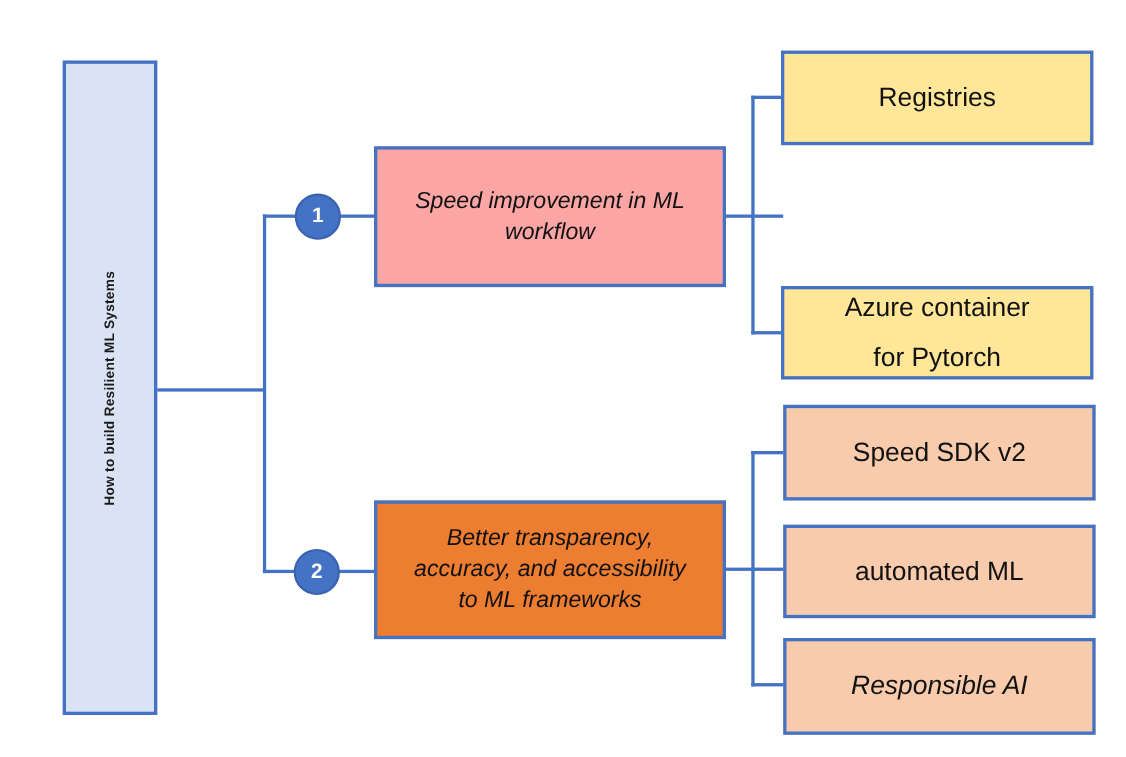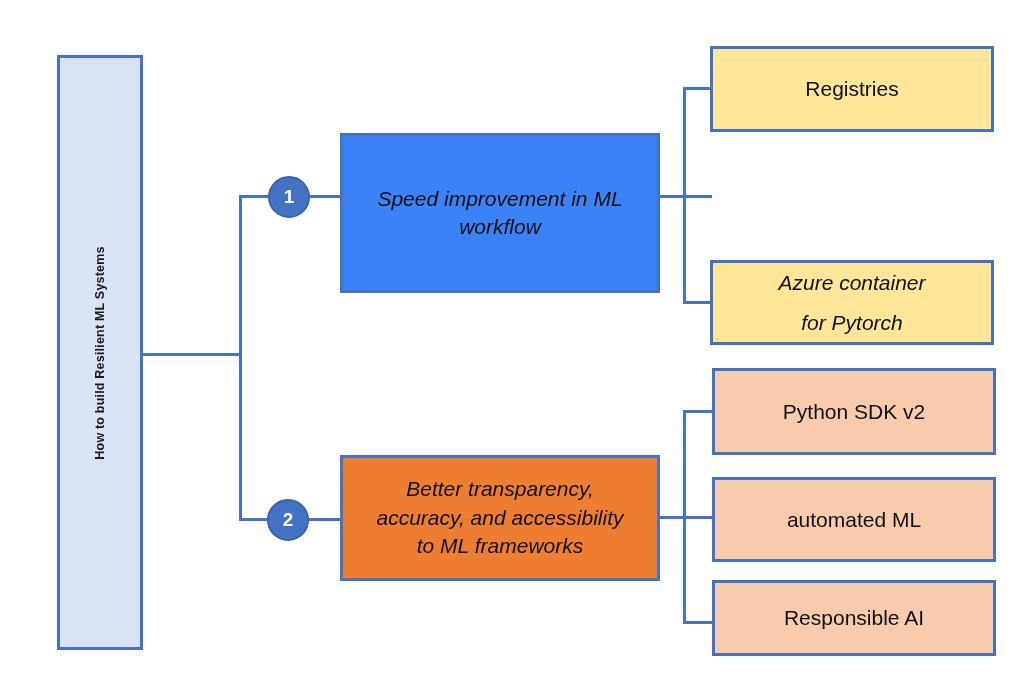--- a/index.html
+++ b/index.html
@@ -39,36 +39,36 @@
     letter-spacing: 0.2px;
     color: #1a1a1a;
   }
   .branch-node {
     width: 320px;
     font-style: italic;
     font-size: 21px;
     line-height: 1.35;
   }
   .branch-node .label { max-width: 270px; }
-  .branch-1 { left: 340px; top: 133px; height: 160px; background: #3b82f6; }
+  .branch-1 { left: 340px; top: 133px; height: 128px; background: #fca5a5; }
   .branch-2 { left: 340px; top: 455px; height: 126px; background: #ED7D31; font-style: italic; }
   .leaf-node {
     width: 284px;
-    font-size: 21px;
+    font-size: 24px;
     line-height: 1.5;
   }
   .leaf-yellow { background: #FFE699; }
   .leaf-peach  { background: #F8CBAD; }
   .leaf-1 { left: 710px; top: 46px;  height: 86px; }
   .leaf-2 { left: 710px; top: 153px; height: 87px; }
   .leaf-3 { left: 710px; top: 260px; height: 85px; }
-  .leaf-3 .label { max-width: 175px; line-height: 1.9; font-style: italic; }
+  .leaf-3 .label { max-width: 175px; line-height: 1.9; }
   .leaf-4 { left: 712px; top: 368px; height: 87px; }
   .leaf-5 { left: 712px; top: 477px; height: 85px; text-align: right; }
-  .leaf-6 { left: 712px; top: 580px; height: 76px; }
+  .leaf-6 { left: 712px; top: 580px; height: 88px; font-style: italic; }
   .line {
     position: absolute;
     background: #4472C4;
   }
   .num-circle {
     position: absolute;
     width: 42px; height: 42px;
     border-radius: 50%;
     background: #4472C4;
     border: 2px solid #3a62ae;
@@ -122,21 +122,21 @@
   </div>
 
   <div class="node leaf-node leaf-yellow leaf-1">
     <span class="label">Registries</span>
   </div>
   <div class="node leaf-node leaf-yellow leaf-3">
     <span class="label">Azure container for Pytorch</span>
   </div>
 
   <div class="node leaf-node leaf-peach leaf-4">
-    <span class="label">Python SDK v2</span>
+    <span class="label">Speed SDK v2</span>
   </div>
   <div class="node leaf-node leaf-peach leaf-5">
     <span class="label">automated ML</span>
   </div>
   <div class="node leaf-node leaf-peach leaf-6">
     <span class="label">Responsible AI</span>
   </div>
 
 </div>
 

